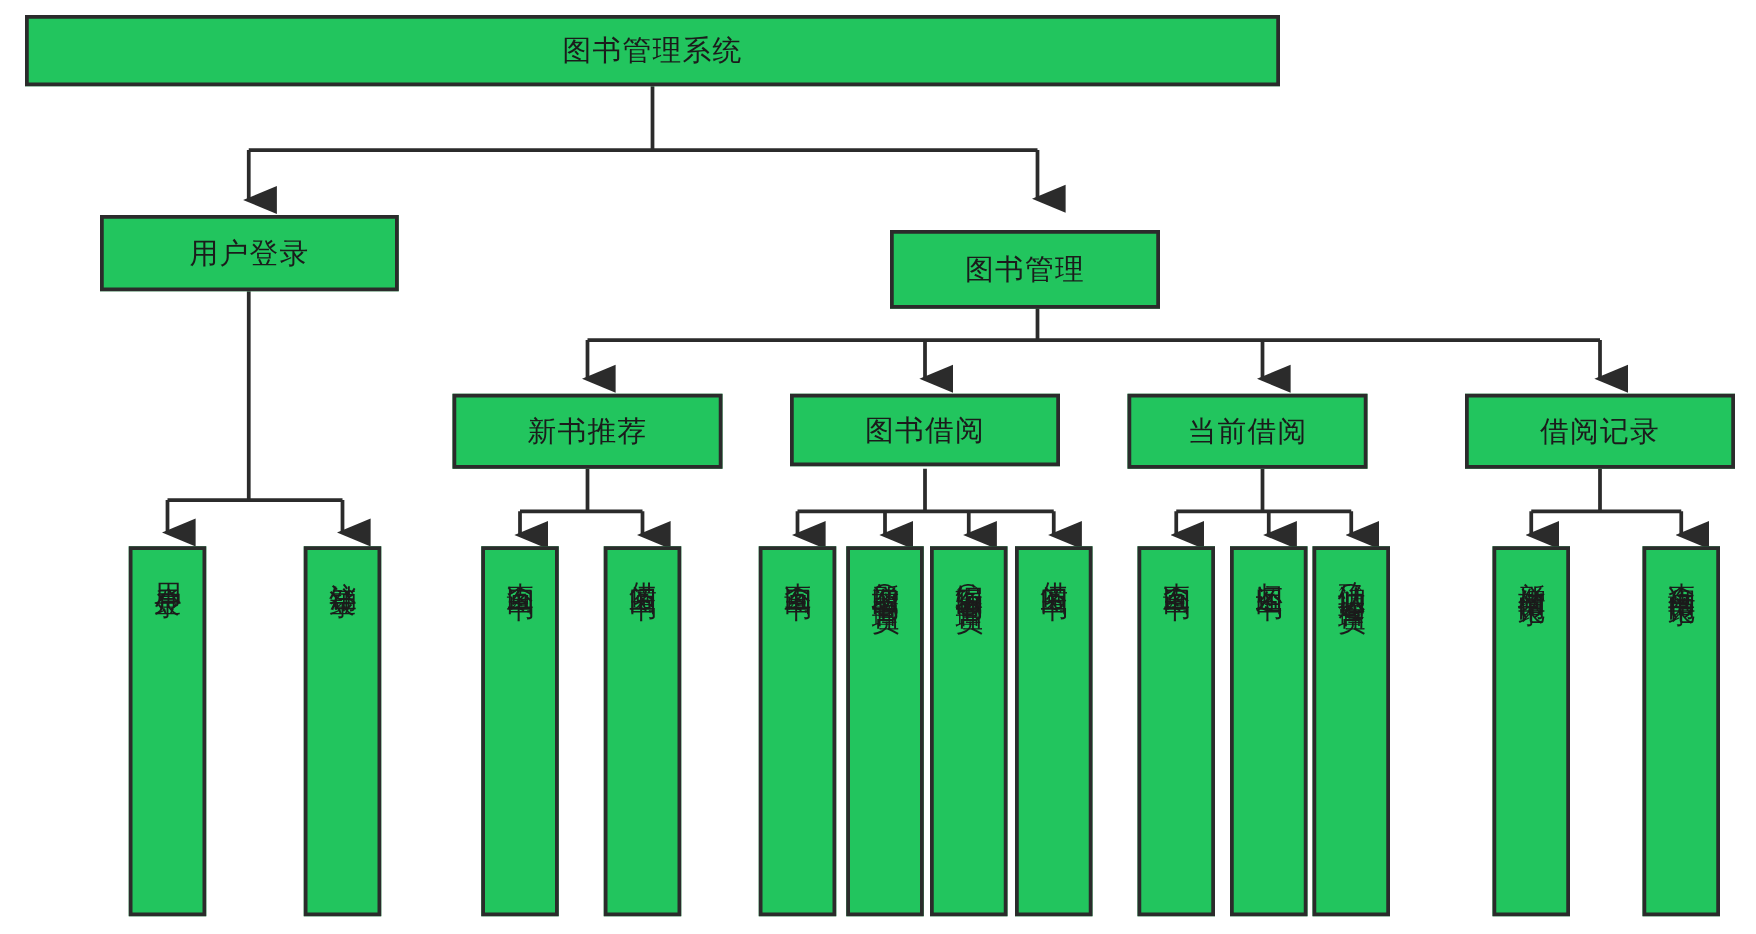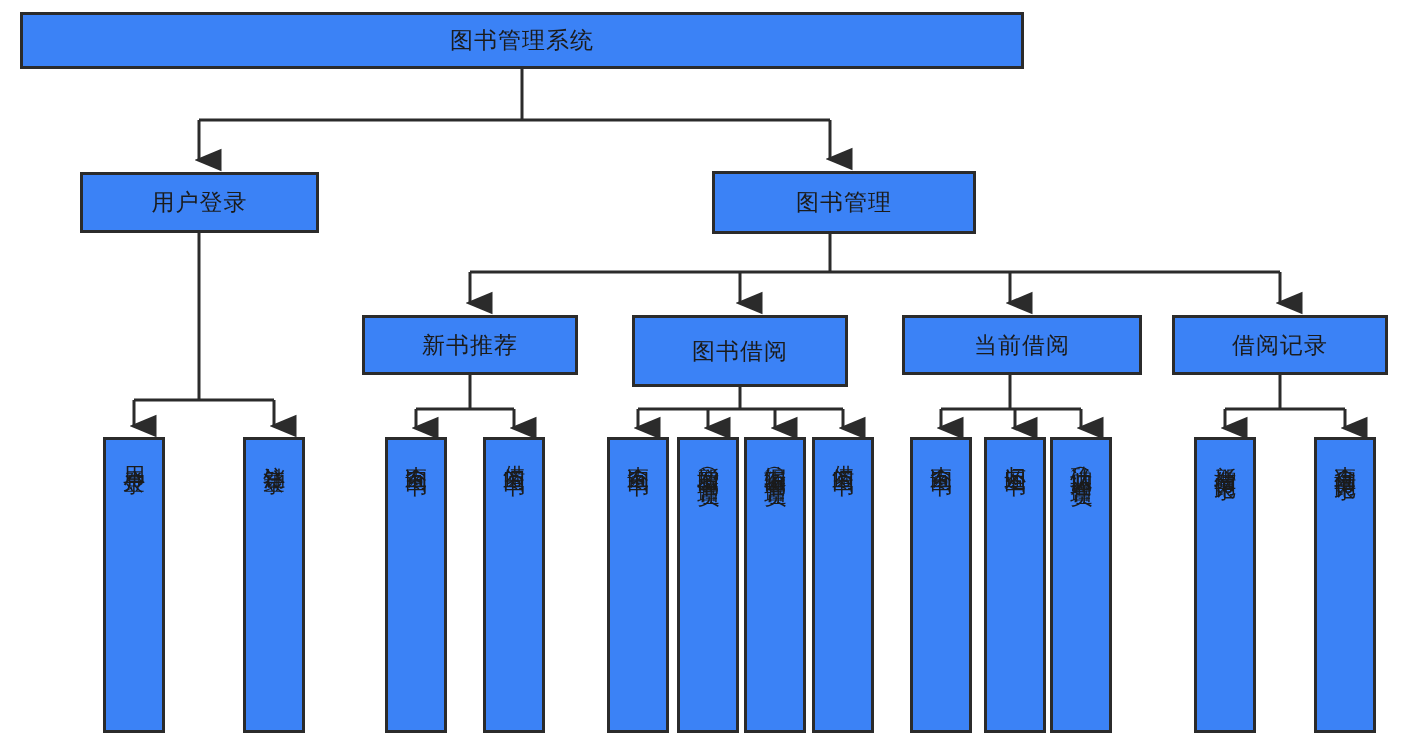--- a/index.html
+++ b/index.html
@@ -22,21 +22,21 @@
     left: 0;
     top: 0;
     width: 1405px;
     height: 747px;
     pointer-events: none;
   }
   .node {
     position: absolute;
     box-sizing: border-box;
     border: 3px solid #2b2b2b;
-    background: #3b82f6;
+    background: #22c55e;
     display: flex;
     align-items: center;
     justify-content: center;
     color: #1b1b1b;
   }
   .node.h {
     font-size: 23px;
     letter-spacing: 1px;
   }
   .node.v {
@@ -120,31 +120,31 @@
     </g>
   </svg>
 
   <div class="node h" style="left:20px; top:12px; width:1004px; height:57px;">
     <span class="htext">图书管理系统</span>
   </div>
 
   <div class="node h" style="left:80px; top:172px; width:239px; height:61px;">
     <span class="htext">用户登录</span>
   </div>
-  <div class="node h" style="left:712px; top:171px; width:264px; height:63px;">
+  <div class="node h" style="left:712px; top:184px; width:216px; height:63px;">
     <span class="htext">图书管理</span>
   </div>
 
   <div class="node h" style="left:362px; top:315px; width:216px; height:60px;text-align:center;">
     <span class="htext">新书推荐</span>
   </div>
-  <div class="node h" style="left:632px; top:315px; width:216px; height:72px;">
+  <div class="node h" style="left:632px; top:315px; width:216px; height:58px;">
     <span class="htext">图书借阅</span>
   </div>
-  <div class="node h" style="left:902px; top:315px; width:240px; height:60px;justify-content:center;">
+  <div class="node h" style="left:902px; top:315px; width:192px; height:60px;justify-content:center;">
     <span class="htext">当前借阅</span>
   </div>
   <div class="node h" style="left:1172px; top:315px; width:216px; height:60px;">
     <span class="htext">借阅记录</span>
   </div>
 
   <div class="node v" style="left:103px; top:437px; width:62px; height:296px;">
     <span class="vtext">用户登录</span>
   </div>
   <div class="node v" style="left:243px; top:437px; width:62px; height:296px;">

